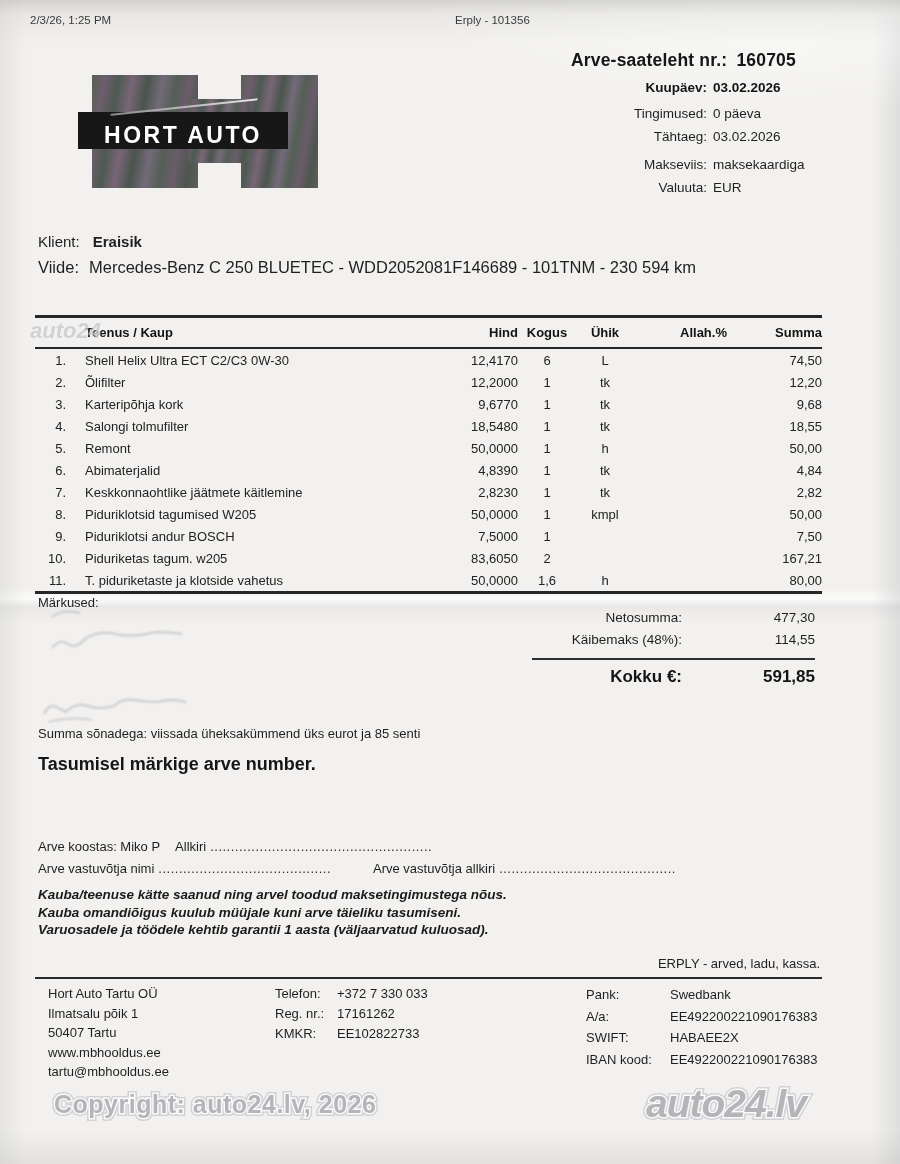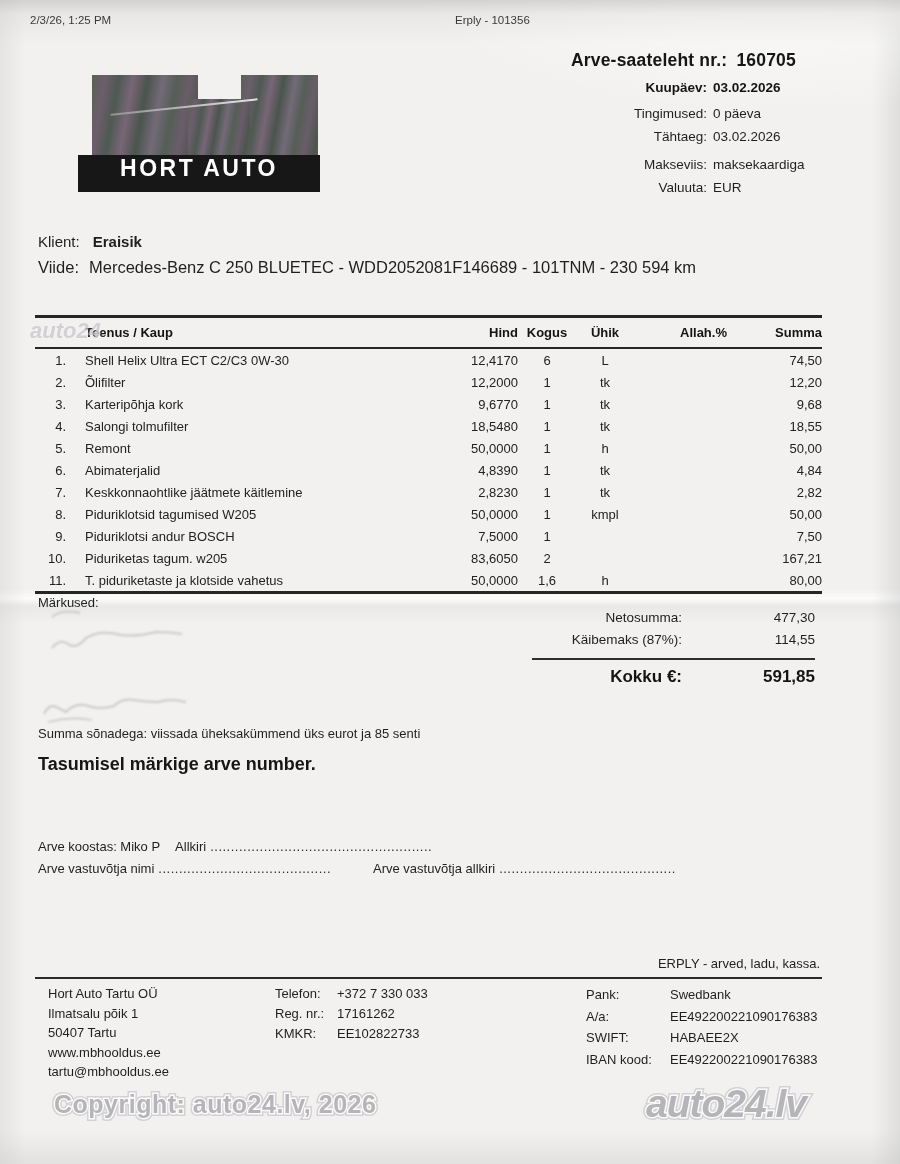--- a/index.html
+++ b/index.html
@@ -34,21 +34,21 @@
   .hdr-row.g4{margin-top:5px;}
 
   
   .logo{left:88px;top:73px;width:234px;height:117px;}
   .irid{background:
     linear-gradient(100deg,#55604e 0%,#6e5a6e 11%,#49594f 22%,#7b6278 33%,#46544a 45%,#73677a 57%,#505e52 68%,#6b596c 79%,#485549 90%,#5e5f58 100%);
     filter:saturate(.75) brightness(1.02);}
   .bar-l{left:4px;top:2px;width:106px;height:113px;}
   .bar-r{left:153px;top:2px;width:77px;height:113px;}
   .bar-m{left:100px;top:26px;width:62px;height:64px;}
-  .band{left:-10px;top:39px;width:242px;height:37px;background:#171717;display:flex;align-items:flex-start;justify-content:center;margin-top:43px;}
+  .band{left:-10px;top:39px;width:210px;height:37px;background:#171717;display:flex;align-items:flex-end;justify-content:center;}
   .band-text{color:#fff;font-weight:bold;font-size:23px;letter-spacing:2.5px;}
   .scratch{left:22px;top:33px;width:148px;height:2px;background:linear-gradient(90deg,rgba(150,150,150,.9),rgba(235,235,235,.95));transform:rotate(-6deg);border-radius:2px;}
 
   
   .klient{left:38px;top:233px;font-size:15px;}
   .klient .val{font-weight:bold;margin-left:13px;}
   .viide{left:38px;top:258px;font-size:16.5px;}
   .viide .val{margin-left:10px;}
 
   
@@ -284,40 +284,45 @@
   <svg class="abs smudge" style="left:50px;top:606px;" width="34" height="16">
     <path d="M2,11 q9,-8 28,-4" fill="none" stroke="#8a8a92" stroke-width="1.8"></path>
   </svg>
 
   <div class="abs totals">
     <div class="tot-row">
         <span class="tl">Netosumma:</span>
         <span class="tv">477,30</span>
       </div>
     <div class="tot-row">
-        <span class="tl">Käibemaks (87%):</span>
+        <span class="tl">Käibemaks (48%):</span>
         <span class="tv">114,55</span>
       </div>
     <div class="tot-rule"></div>
     <div class="tot-row tot-final">
         <span class="tl">Kokku €:</span>
         <span class="tv">591,85</span>
       </div>
   </div>
 
   <div class="abs in-words">Summa sõnadega: viissada üheksakümmend üks eurot ja 85 senti</div>
   <div class="abs pay-note">Tasumisel märkige arve number.</div>
 
   <div class="abs koostas nowrap">
     <span>Arve koostas: Miko P</span><span class="allkiri">Allkiri</span><span class="dots">......................................................</span>
   </div>
   <div class="abs vastu nowrap">
     <span>Arve vastuvõtja nimi</span><span class="dots">..........................................</span><span class="second">Arve vastuvõtja allkiri</span><span class="dots">...........................................</span>
   </div>
 
+  <div class="abs terms">
+    <div>Kauba/teenuse kätte saanud ning arvel toodud maksetingimustega nõus.</div>
+    <div>Kauba omandiõigus kuulub müüjale kuni arve täieliku tasumiseni.</div>
+    <div>Varuosadele ja töödele kehtib garantii 1 aasta (väljaarvatud kuluosad).</div>
+  </div>
 
   <div class="abs erply">ERPLY - arved, ladu, kassa.</div>
   <div class="abs footer-rule"></div>
 
   <div class="abs f-company">
     <div>Hort Auto Tartu OÜ</div>
     <div>Ilmatsalu põik 1</div>
     <div>50407 Tartu</div>
     <div>www.mbhooldus.ee</div>
     <div>tartu@mbhooldus.ee</div>

